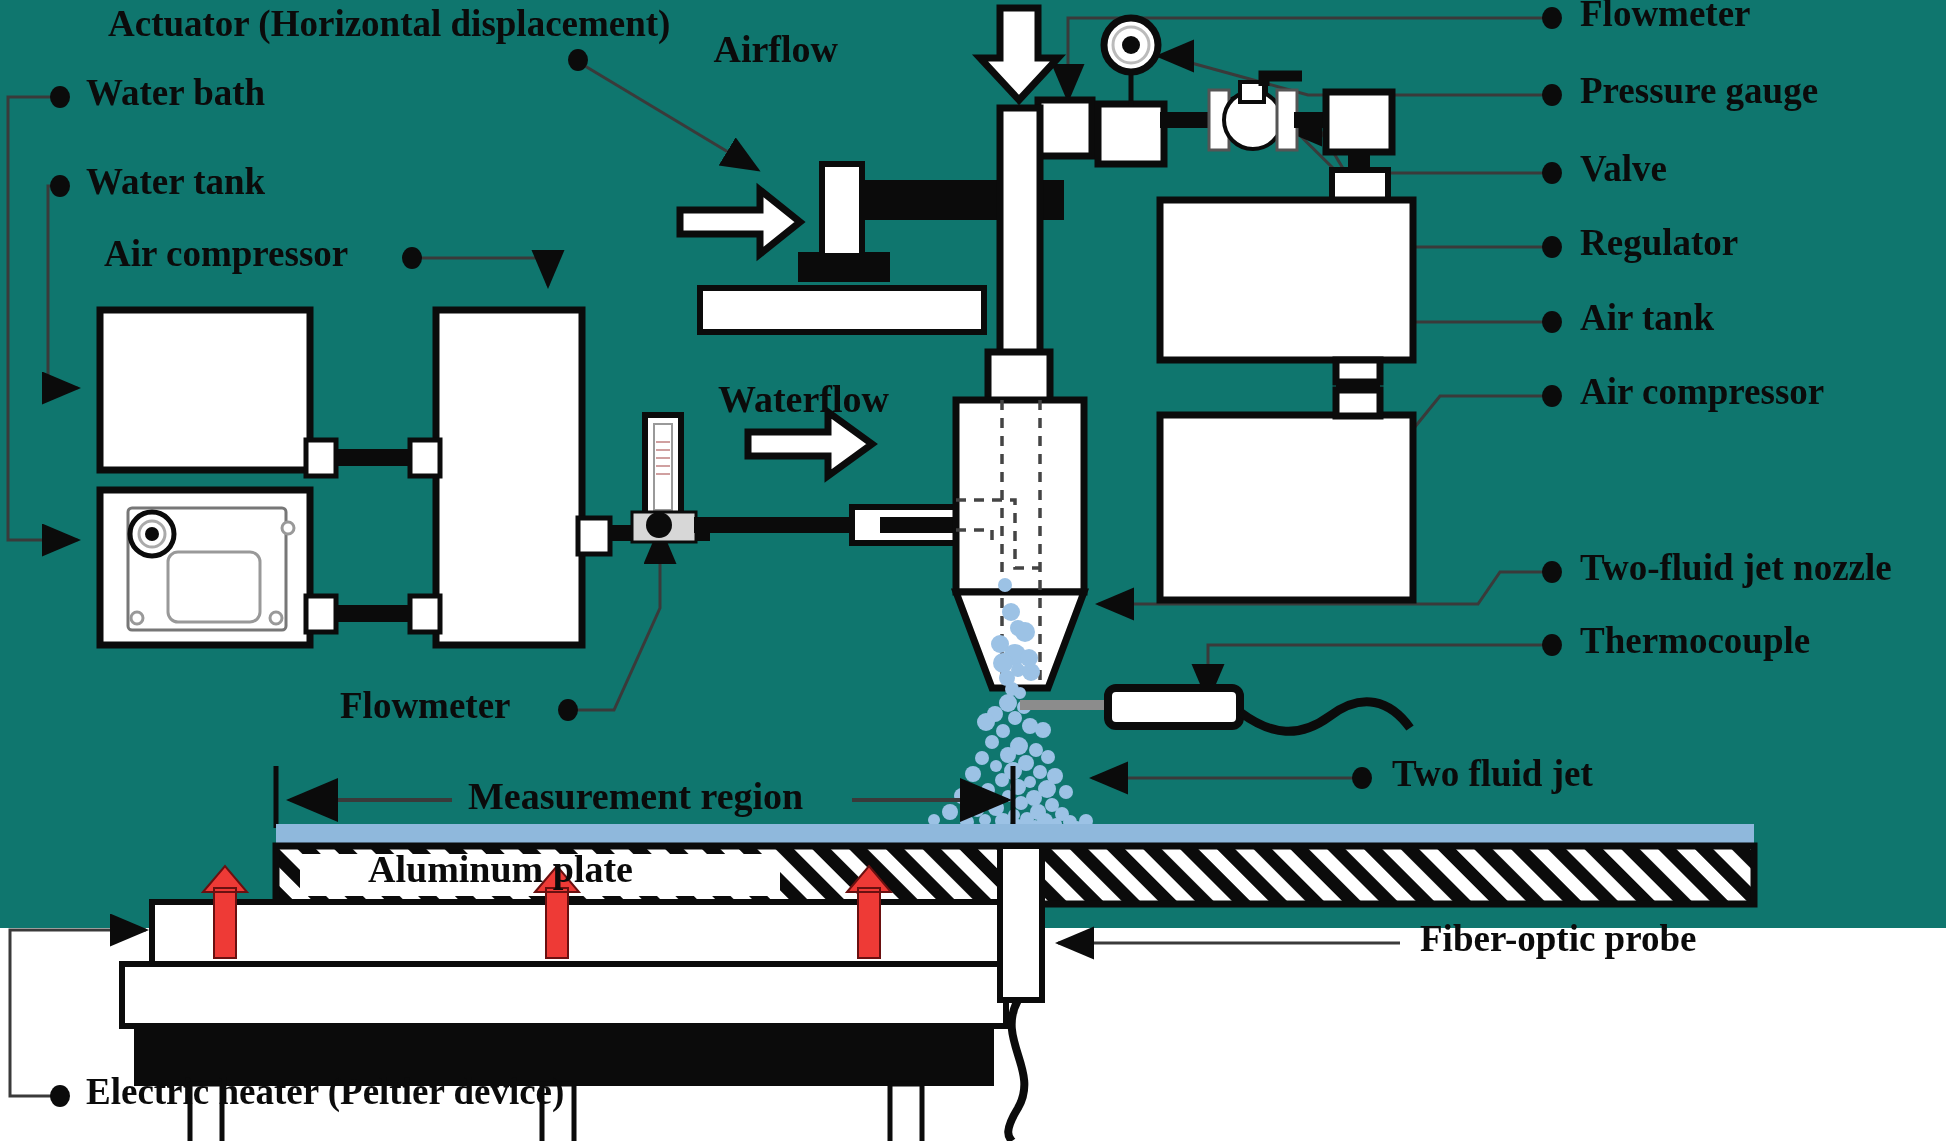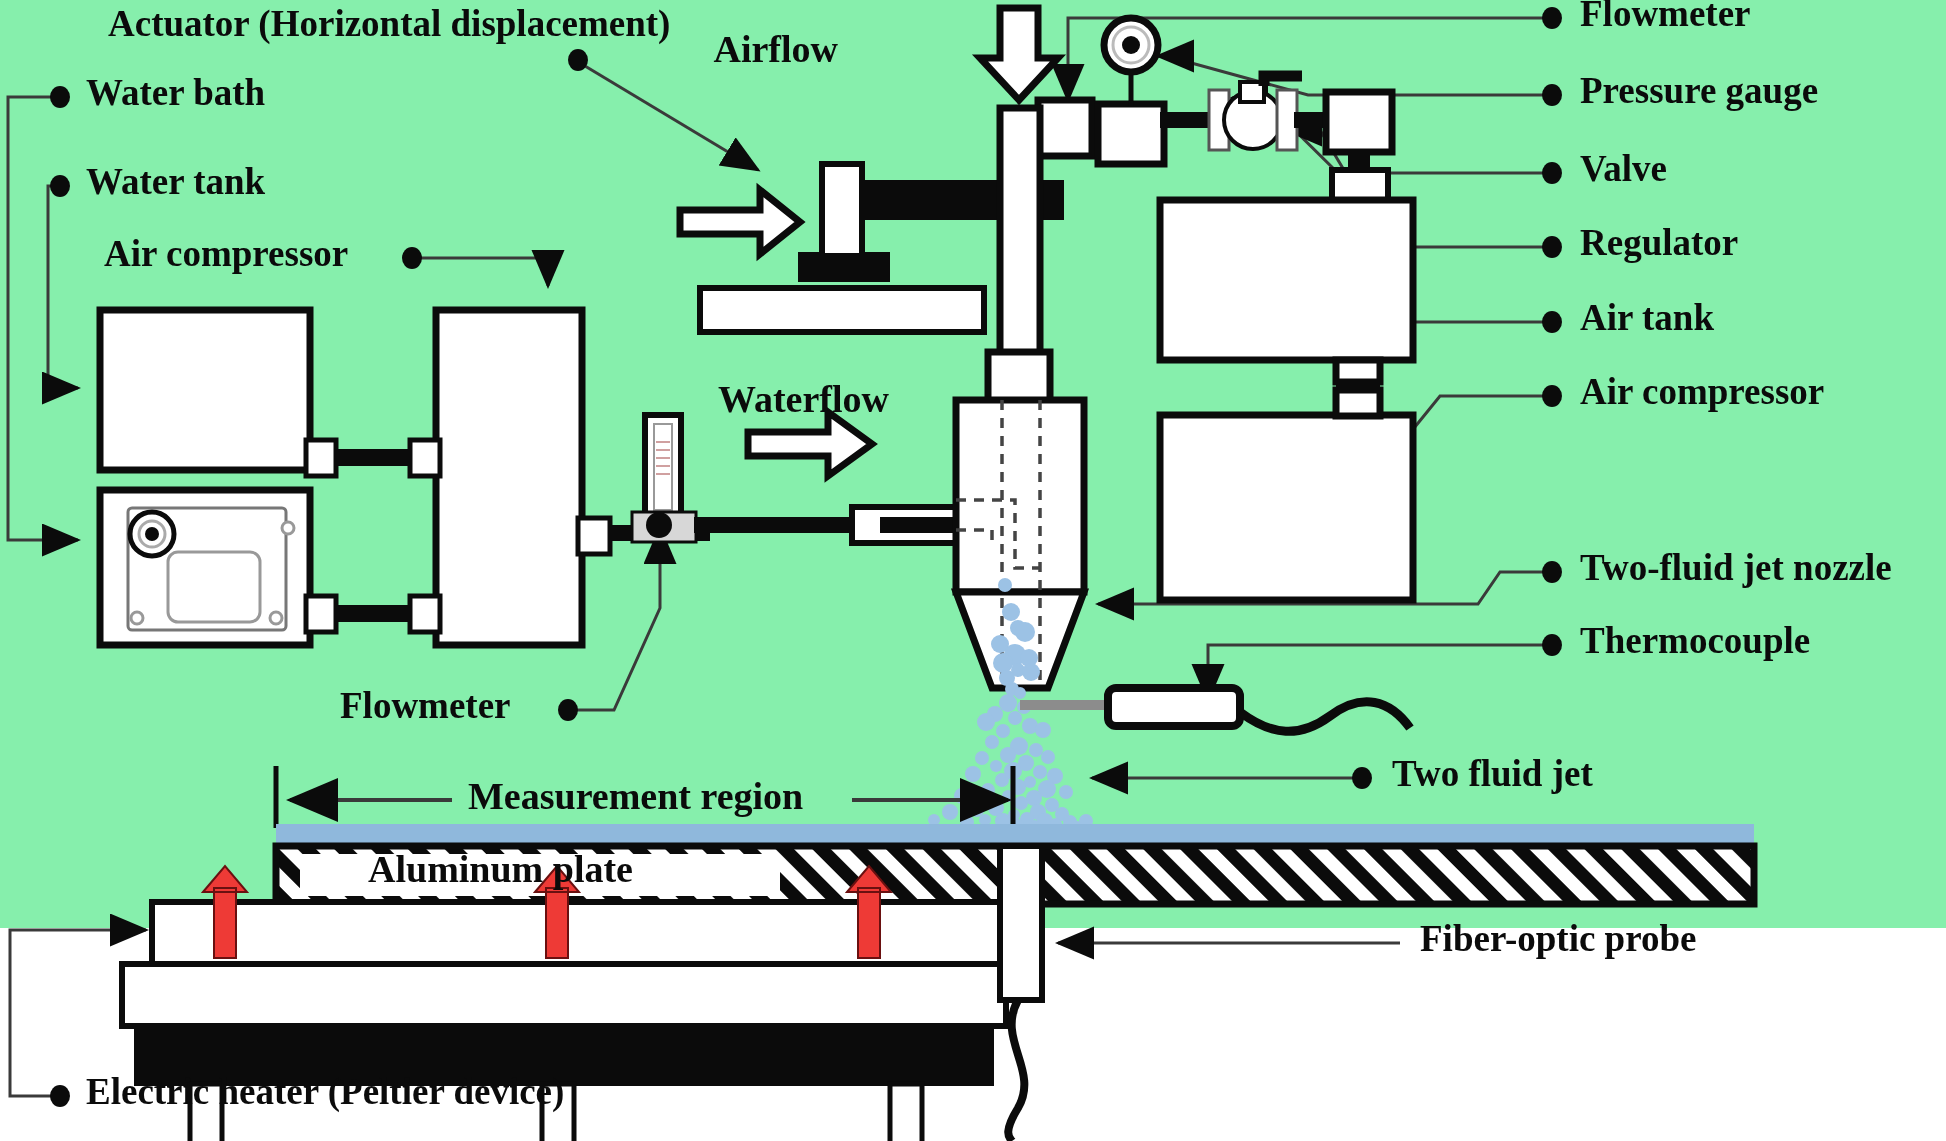--- a/index.html
+++ b/index.html
@@ -1,18 +1,18 @@
 <!DOCTYPE html>
 <html><head>
 <meta charset="utf-8">
 <style>
   html,body{margin:0;padding:0;background:#fff;}
   body{width:1946px;height:1141px;overflow:hidden;
        font-family:"Liberation Serif","DejaVu Serif",serif;}
-  #stage{position:relative;width:1946px;height:928px;background:#86efac;}
+  #stage{position:relative;width:1946px;height:928px;background:#0f766e;}
   svg{position:absolute;top:0;left:0;width:1946px;height:1141px;}
   .lbl{font-family:"Liberation Serif","DejaVu Serif",serif;font-weight:bold;
        font-size:37px;fill:#0b0b0b;dominant-baseline:middle;}
   .inline-lbl{font-size:38px;}
 </style>
 </head>
 <body>
 
 <div id="stage">
 <svg viewBox="0 0 1946 1141" xmlns="http://www.w3.org/2000/svg">

